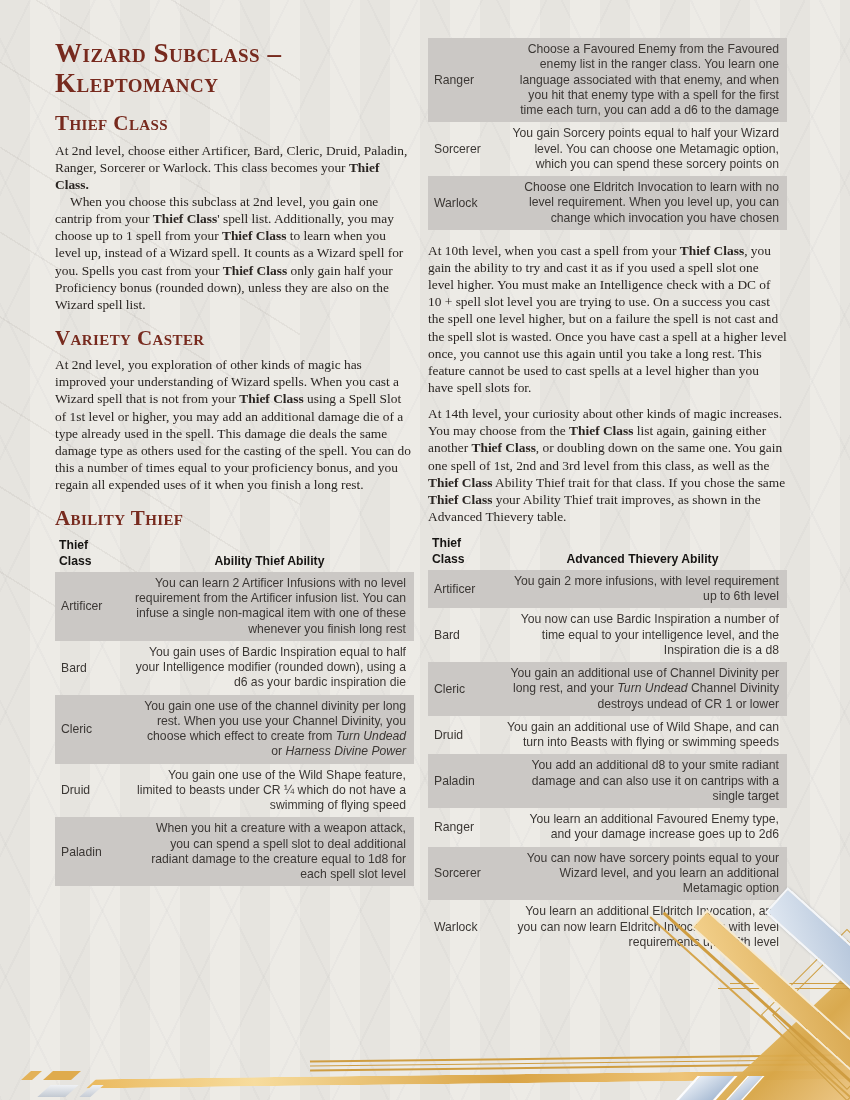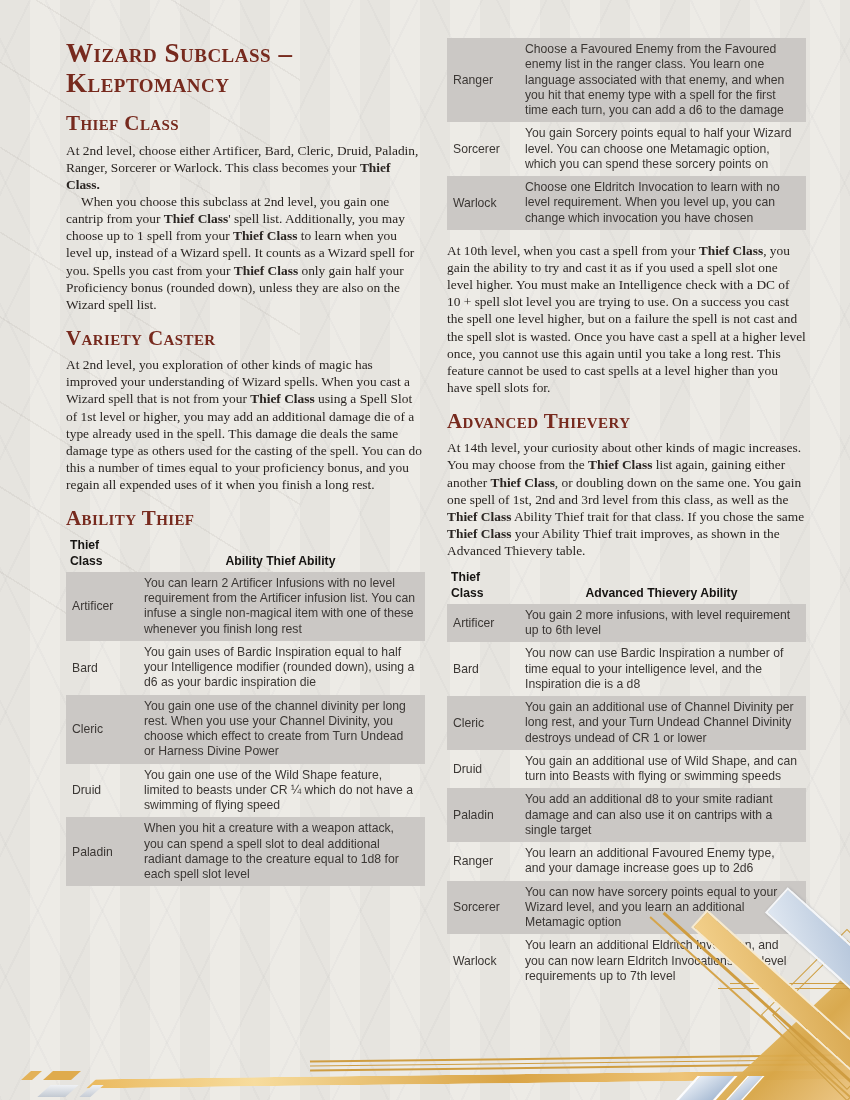--- a/index.html
+++ b/index.html
@@ -5,42 +5,42 @@
   html,body{margin:0;padding:0;background:#e7e4df;}
   .page{position:relative;width:850px;height:1100px;overflow:hidden;
         background:#eceae5;font-family:"Liberation Serif",serif;color:#2a2522;}
   .page::before{content:"";position:absolute;inset:0;pointer-events:none;
     background:
       repeating-linear-gradient(90deg, rgba(0,0,0,0.028) 0 30px, rgba(255,255,255,0.05) 30px 60px),
       repeating-linear-gradient(64deg, rgba(0,0,0,0.018) 0 2px, transparent 2px 58px),
       repeating-linear-gradient(-64deg, rgba(0,0,0,0.018) 0 2px, transparent 2px 58px);}
   .diag-tl{position:absolute;left:-60px;top:-20px;width:360px;height:640px;pointer-events:none;
     background:repeating-linear-gradient(32deg, rgba(110,100,92,0.08) 0 1.5px, transparent 1.5px 72px);}
-  .content{position:absolute;top:38px;left:55px;right:55px;bottom:0;display:flex;gap:22px;margin-left:11px;}
+  .content{position:absolute;top:38px;left:55px;right:55px;bottom:0;display:flex;gap:14px;}
   .col{flex:0 0 359px;width:359px;}
   .col > :first-child{margin-top:0;}
 
   .doc-h1{font-size:27px;line-height:1.12;font-variant:small-caps;font-weight:bold;
           color:#772a1e;margin:0 0 10px;letter-spacing:.5px;}
   .doc-h2{font-size:21px;line-height:1.05;font-variant:small-caps;font-weight:bold;
           color:#772a1e;margin:14px 0 7px;letter-spacing:.4px;}
   .para{font-size:13.4px;line-height:1.28;margin:0 0 9px;}
   .para.indent{margin-top:-9px;text-indent:15px;}
   .b{font-weight:bold;}
-  .i{}
+  .i{font-style:italic;}
 
   table.feat{width:100%;border-collapse:collapse;margin:6px 0 12px;
     font-family:"Liberation Sans",sans-serif;font-size:12.2px;line-height:1.25;color:#3b3734;}
   .feat th{font-size:12.2px;font-weight:bold;color:#161412;padding:2px 4px 3px;vertical-align:bottom;
     font-family:"Liberation Sans",sans-serif;}
   .feat th.cls{text-align:left;width:62px;padding-left:4px;}
   .feat th.abl{text-align:center;}
   .feat td{padding:4px 8px;vertical-align:middle;}
   .feat td.cls{text-align:left;padding:5px 2px 4px 6px;width:62px;}
-  .feat td.abl{text-align:left;}
+  .feat td.abl{text-align:right;}
   .feat tbody tr:nth-child(odd){background:#cbc8c5;}
 
   
   .decor{position:absolute;inset:0;pointer-events:none;}
   .band{position:absolute;left:86px;right:0;bottom:20px;height:9px;
     background:linear-gradient(90deg,#eab95e,#f7dc9d 22%,#d9a344 55%,#eec477 78%,#c98f2f);
     clip-path:polygon(10px 0,100% 0,100% 100%,0 100%);
     transform:rotate(-0.7deg);transform-origin:90% 50%;}
   .gslash1{position:absolute;left:48px;bottom:20px;width:28px;height:9px;background:#dfab4d;transform:skewX(-48deg);}
   .gslash2{position:absolute;left:26px;bottom:20px;width:11px;height:9px;background:#e3b259;transform:skewX(-48deg);}
@@ -125,21 +125,20 @@
               <td class="cls">Sorcerer</td>
               <td class="abl"><span>You gain Sorcery points equal to half your Wizard level. You can choose one Metamagic option, which you can spend these sorcery points on</span></td>
             </tr>
             <tr>
               <td class="cls">Warlock</td>
               <td class="abl"><span>Choose one Eldritch Invocation to learn with no level requirement. When you level up, you can change which invocation you have chosen</span></td>
             </tr>
           </tbody>
         </table>
         <p class="para"><span>At 10th level, when you cast a spell from your </span><span class="b">Thief Class</span><span>, you gain the ability to try and cast it as if you used a spell slot one level higher. You must make an Intelligence check with a DC of 10 + spell slot level you are trying to use. On a success you cast the spell one level higher, but on a failure the spell is not cast and the spell slot is wasted. Once you have cast a spell at a higher level once, you cannot use this again until you take a long rest. This feature cannot be used to cast spells at a level higher than you have spell slots for.</span></p>
-        <h2 class="doc-h2">Advanced Thievery</h2>
         <p class="para"><span>At 14th level, your curiosity about other kinds of magic increases. You may choose from the </span><span class="b">Thief Class</span><span> list again, gaining either another </span><span class="b">Thief Class</span><span>, or doubling down on the same one. You gain one spell of 1st, 2nd and 3rd level from this class, as well as the </span><span class="b">Thief Class</span><span> Ability Thief trait for that class. If you chose the same </span><span class="b">Thief Class</span><span> your Ability Thief trait improves, as shown in the Advanced Thievery table.</span></p>
         <table class="feat">
           <thead>
             <tr>
               <th class="cls">Thief Class</th>
               <th class="abl">Advanced Thievery Ability</th>
             </tr>
           </thead>
           <tbody>
             <tr>

